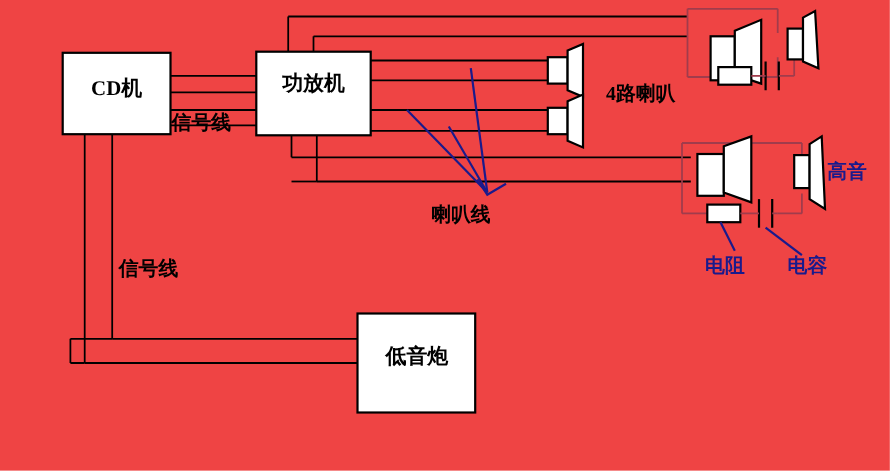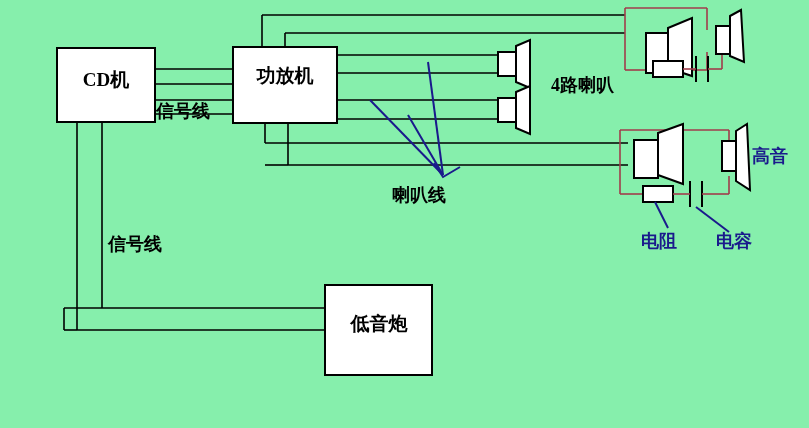--- a/index.html
+++ b/index.html
@@ -8,21 +8,21 @@
     padding: 0;
     background: #ffffff;
   }
   body {
     font-family: "Liberation Sans", "DejaVu Sans", sans-serif;
   }
   #diagram-root {
     position: relative;
     width: 809px;
     height: 428px;
-    background: #86efac;
+    background: #ef4444;
     overflow: hidden;
   }
   #diagram-svg {
     position: absolute;
     left: 0;
     top: 0;
     width: 809px;
     height: 428px;
     display: block;
   }

